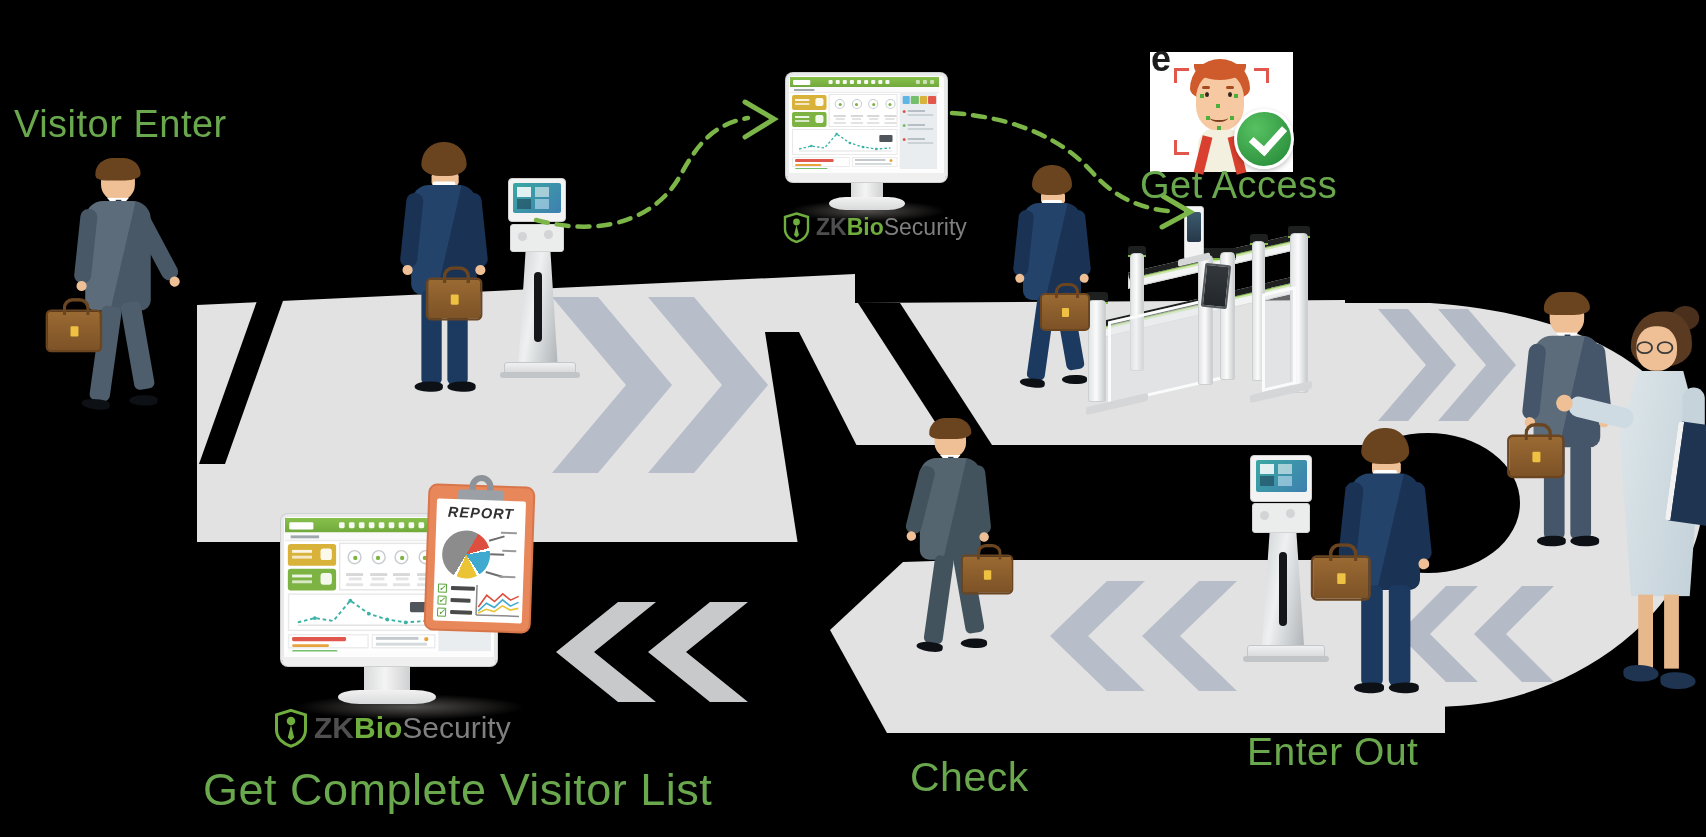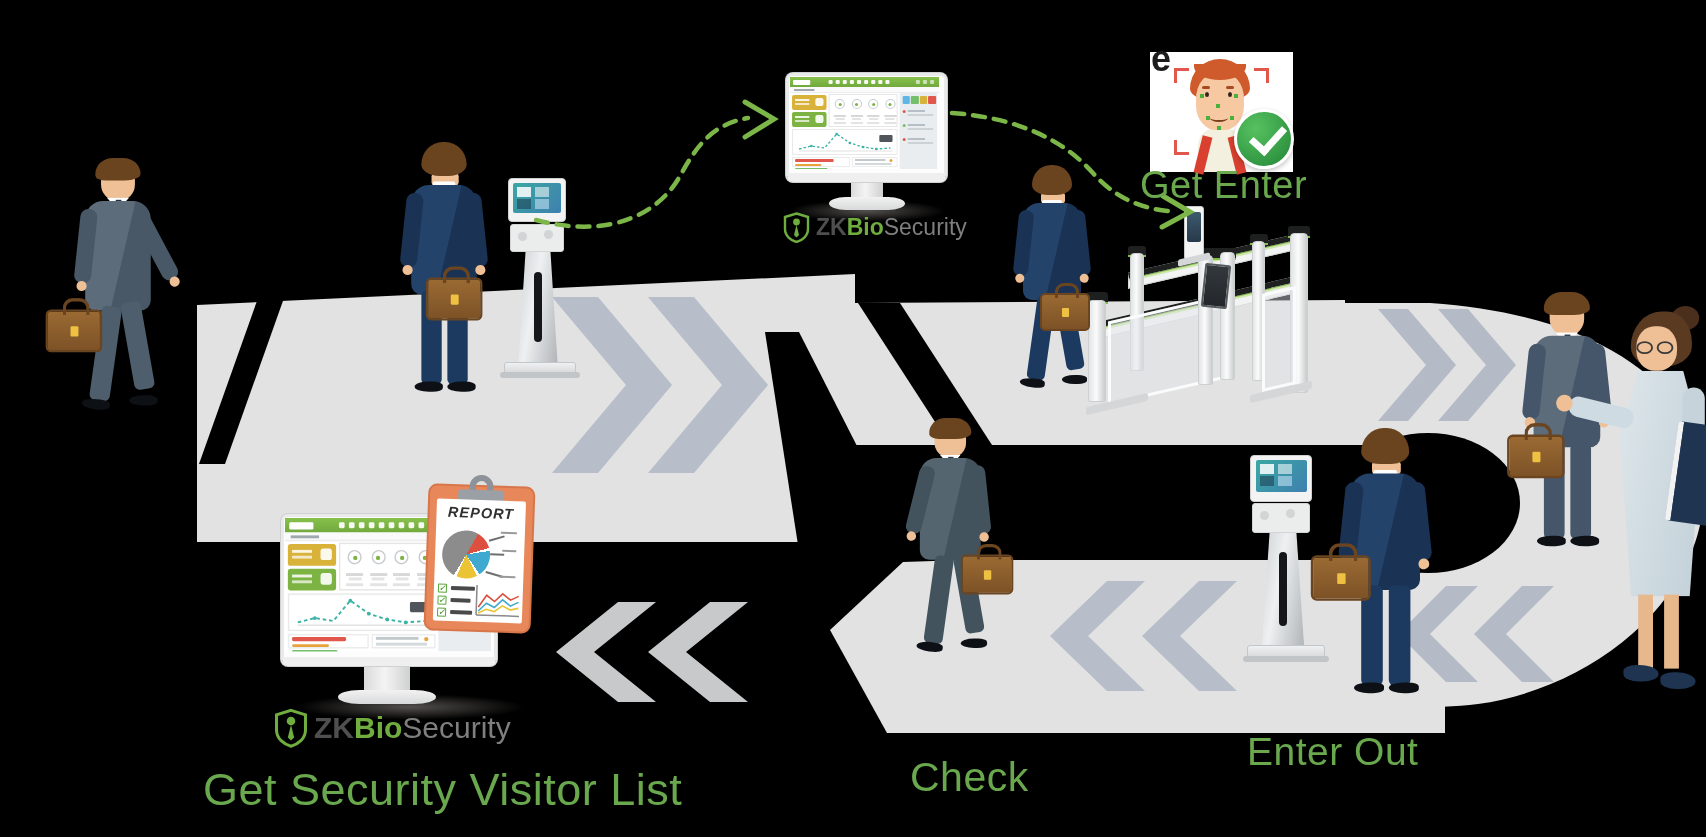--- a/index.html
+++ b/index.html
@@ -200,24 +200,25 @@
       <polygon points="1145,581 1107,581 1050,636 1107,691 1145,691 1088,636"></polygon>
       <polygon points="1237,581 1199,581 1142,636 1199,691 1237,691 1180,636"></polygon>
     </g>
 
     <g fill="#b4bac6">
       <polygon points="1478,586 1446,586 1398,634 1446,682 1478,682 1430,634"></polygon>
       <polygon points="1554,586 1522,586 1474,634 1522,682 1554,682 1506,634"></polygon>
     </g>
   </svg>
 
-  <div class="glabel" style="left:1140px;top:164px;font-size:38px;">Get Enter</div>
+  <div class="glabel" style="left:14px;top:103px;font-size:38px;">Visitor Enter</div>
+  <div class="glabel" style="left:1140px;top:164px;font-size:38px;">Get Access</div>
   <div class="glabel" style="left:910px;top:754px;font-size:41px;">Check</div>
   <div class="glabel" style="left:1247px;top:730px;font-size:39px;">Enter Out</div>
-  <div class="glabel" style="left:203px;top:764px;font-size:45px;">Get Security Visitor List</div>
+  <div class="glabel" style="left:203px;top:764px;font-size:45px;">Get Complete Visitor List</div>
 
   <div class="m-shadow" style="left:788px;top:200px;width:158px;height:22px;"></div>
   <div class="m-neck" style="left:851px;top:180px;width:32px;height:20px;"></div>
   <div class="m-foot" style="left:829px;top:197px;width:76px;height:13px;"></div>
   <div class="monitor" style="left:786px;top:73px;width:161px;height:109px;">
     <div class="dash" id="dash1" style="left:1px;top:1px;transform:scale(1.015,1.0);">
         <div class="d-head"></div>
         <div class="d-logo"></div>
         <div class="d-ic" style="left: 38px;"></div>
         <div class="d-ic" style="left: 45px;"></div>

